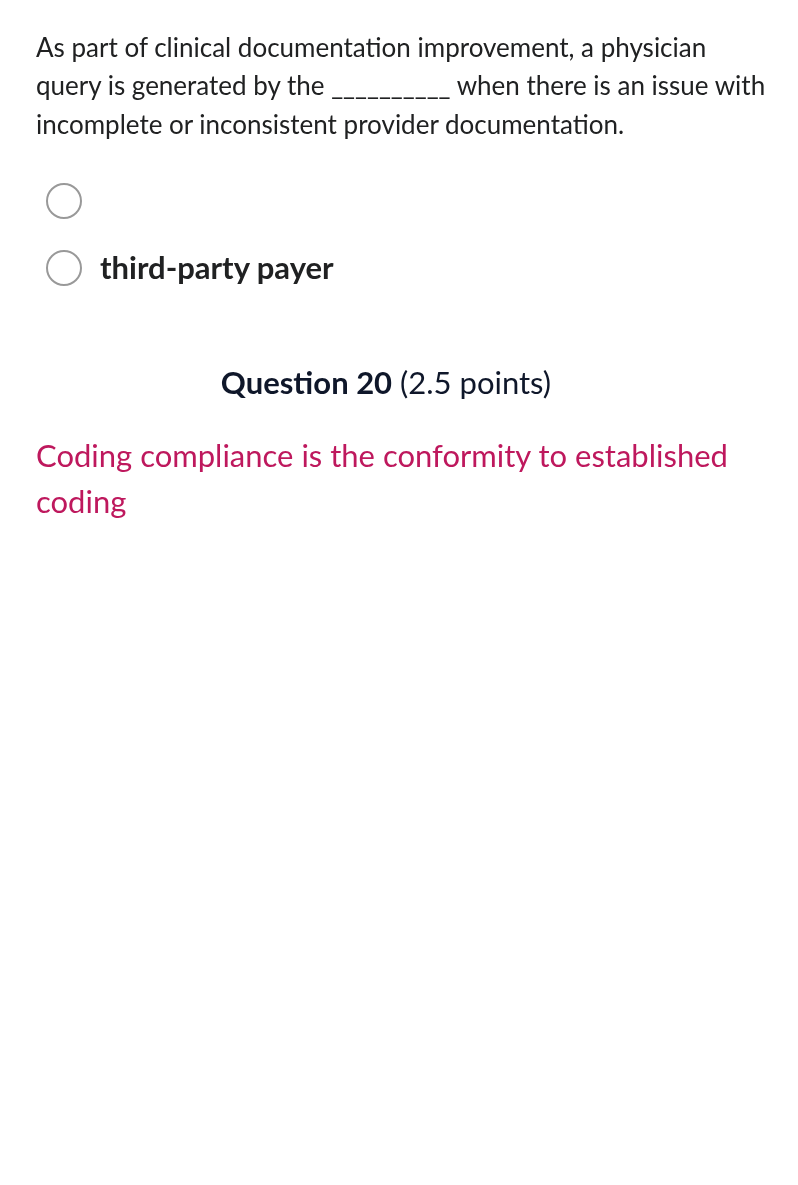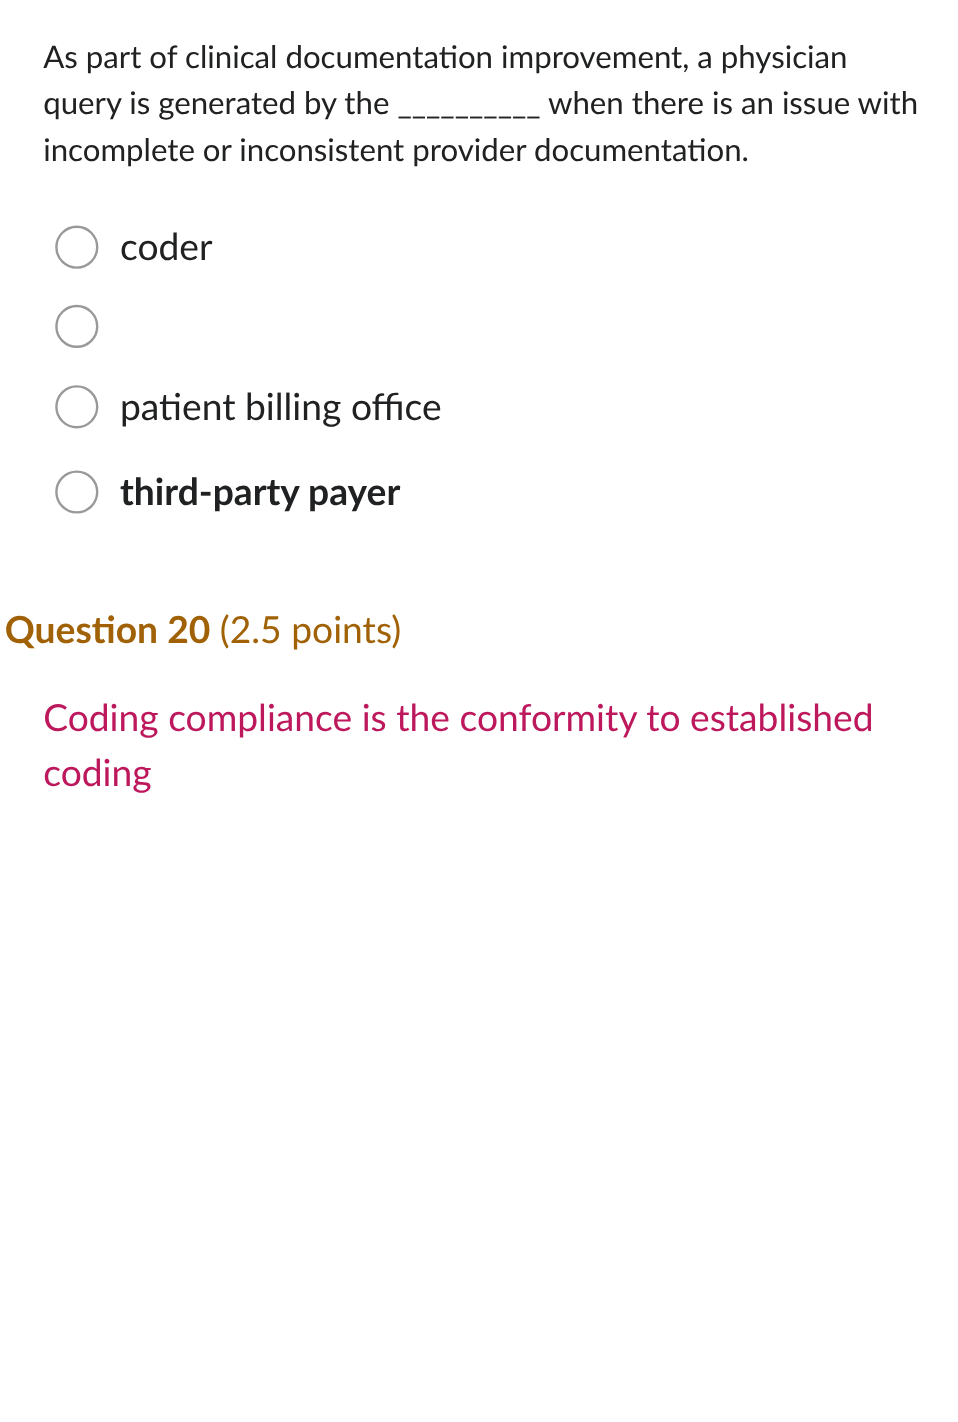--- a/index.html
+++ b/index.html
@@ -43,21 +43,22 @@
       background: #fff;
       display: inline-block;
     }
     .option-label {
       font-size: 31px;
       color: #202122;
     }
     .question-heading {
       padding: 40px 30px 0 4px;
       font-size: 31px;
-      color: #a16207;
+      color: #0f172a;
+      text-align: center;
     }
     .question-heading .qnum {
       font-weight: 700;
     }
     .question-heading .points {
       font-weight: 400;
     }
     .next-question-text {
       padding: 28px 30px 0 36px;
       font-size: 31px;
@@ -66,28 +67,20 @@
     }
   </style>
 </head>
 <body>
 
 <div class="question-text">As part of clinical documentation improvement, a physician query is generated by the __________ when there is an issue with incomplete or inconsistent provider documentation.</div>
 
 <div class="options">
   <div class="option-row">
     <span class="radio-outer"></span>
-    <span class="option-label">coder</span>
-  </div>
-  <div class="option-row">
-    <span class="radio-outer"></span>
-  </div>
-  <div class="option-row">
-    <span class="radio-outer"></span>
-    <span class="option-label">patient billing office</span>
   </div>
   <div class="option-row">
     <span class="radio-outer"></span>
     <span class="option-label">third-party payer</span>
   </div>
 </div>
 
 <div class="question-heading">
   <span class="qnum">Question 20</span><span class="points"> (2.5 points)</span>
 </div>

